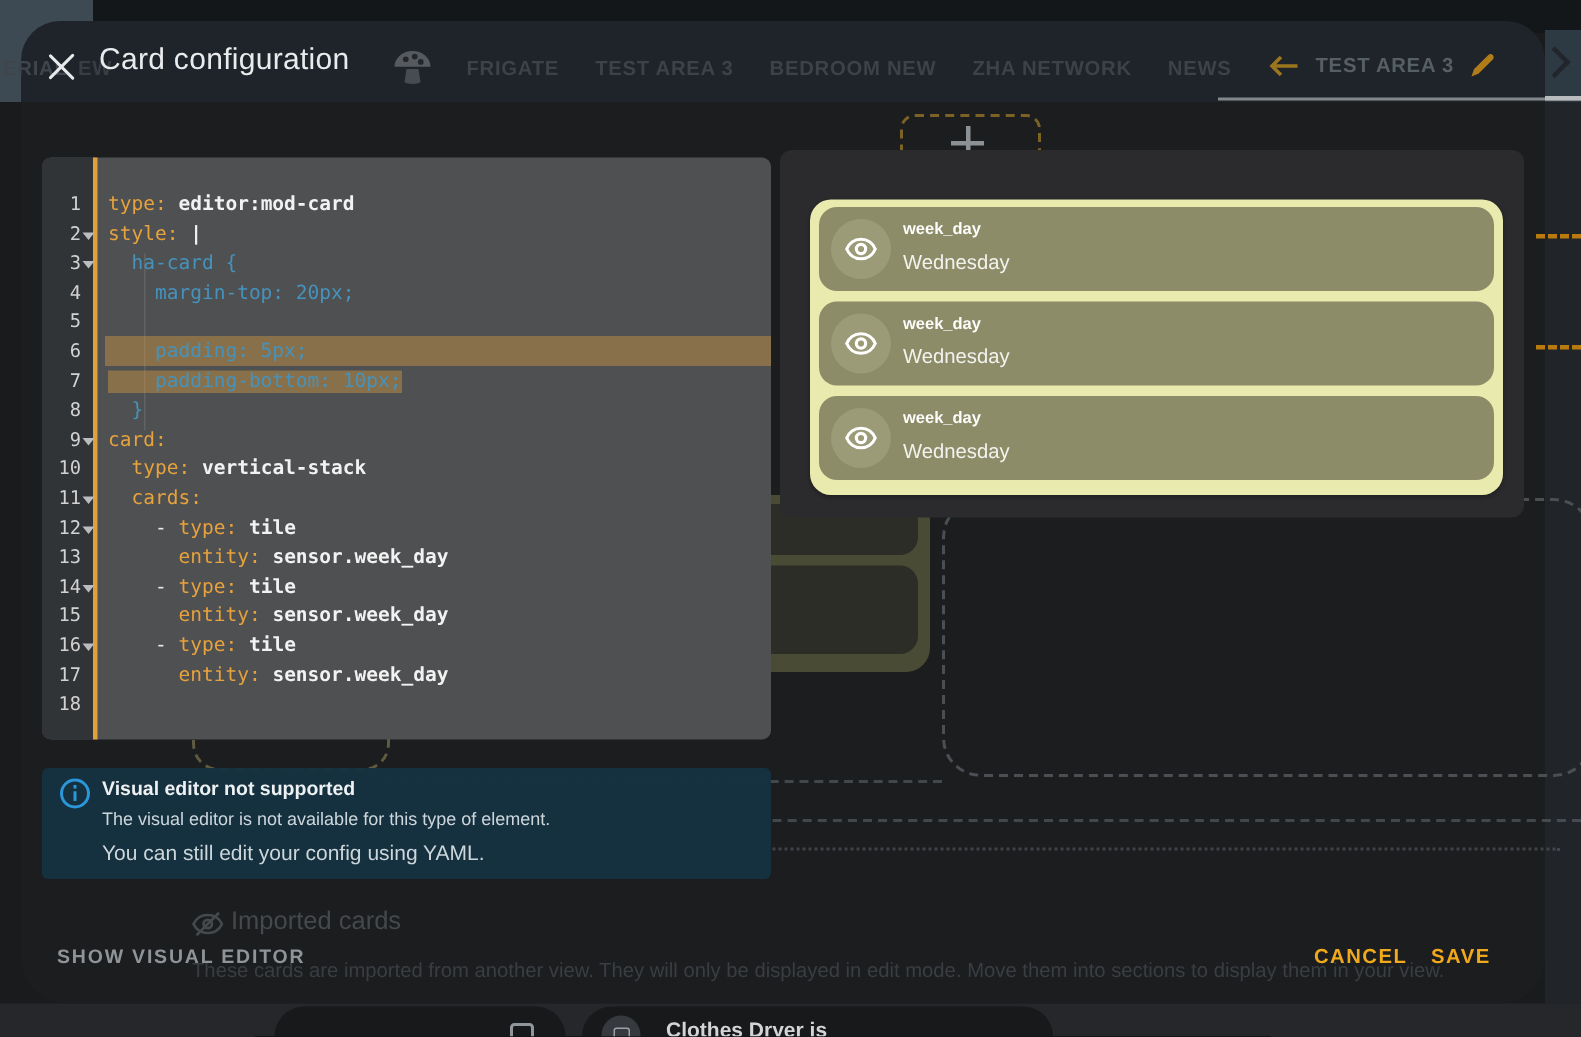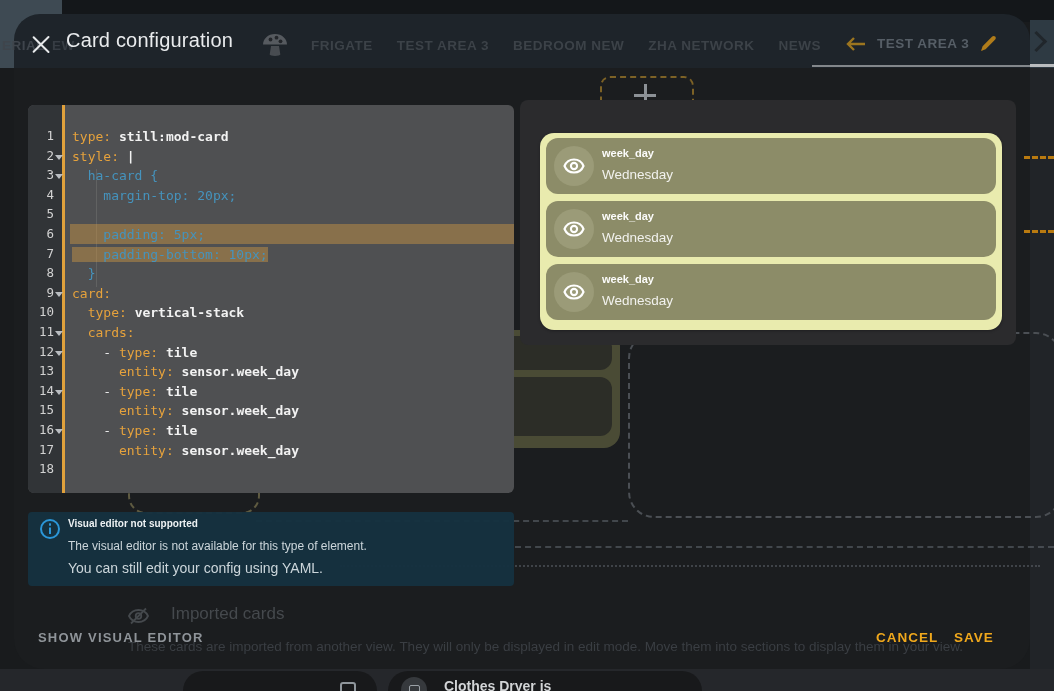--- a/index.html
+++ b/index.html
@@ -60,25 +60,25 @@
   #preview-panel{left:520px;top:100px;width:496px;height:245px;background:#2b2b2d;border-radius:8px;}
   #mod-card{position:absolute;left:20px;top:33px;width:462px;height:197px;background:#e9ebae;border-radius:14px;box-shadow:0 1px 3px rgba(0,0,0,.3);}
   .tile{position:absolute;left:6px;width:450px;height:56px;background:#8c8c68;border-radius:12px;}
   .tile-icon{position:absolute;left:8px;top:8px;width:40px;height:40px;border-radius:50%;background:#9b9b78;}
   .tile-icon svg{position:absolute;left:9px;top:9px;}
   .tile-name{position:absolute;left:56px;top:9px;font-size:11px;font-weight:bold;color:#fcfcfb;}
   .tile-state{position:absolute;left:56px;top:29px;font-size:13.5px;color:#f2f2ee;}
   
   #notice{left:28px;top:512px;width:486px;height:74px;background:rgba(21,49,64,.96);border-radius:4px;}
   #notice-icon{position:absolute;left:11px;top:6px;}
-  #notice-title{position:absolute;left:40px;top:6px;font-size:10px;font-weight:bold;color:#edf1f3;}
+  #notice-title{position:absolute;left:40px;top:6px;font-size:13px;font-weight:bold;color:#edf1f3;}
   #notice-line1{position:absolute;left:40px;top:27px;font-size:12px;color:#ccd6db;}
   #notice-line2{position:absolute;left:40px;top:48px;font-size:14px;color:#ccd6db;}
   
-  #imported-title{left:171px;top:604px;font-size:17px;color:#45494d;}
+  #imported-title{left:154px;top:604px;font-size:17px;color:#45494d;}
   #imported-desc{left:128px;top:639px;font-size:13.5px;color:#3a3e43;white-space:nowrap;}
   
   #show-visual-editor{left:38px;top:630px;font-size:13px;font-weight:600;letter-spacing:1.2px;color:#8f9499;cursor:pointer;}
   .amber-btn{top:630px;font-size:13.5px;font-weight:bold;letter-spacing:1px;color:#f0a81c;cursor:pointer;}
   
   .bcard{top:671px;height:20px;background:#18191b;border-radius:22px 22px 0 0;}
   #bcard1-icon{left:340px;top:682px;width:12px;height:12px;border:2px solid #8f969c;border-radius:3px;}
   #bcard2-avatar{left:401px;top:677px;width:26px;height:26px;border-radius:50%;background:#36393d;}
   #bcard2-avatar i{position:absolute;left:8px;top:8px;width:9px;height:9px;border:1.5px solid #9ba1a7;border-radius:2px;}
   #dryer-label{left:444px;top:678px;font-size:14px;font-weight:bold;color:#d2d4d6;}
@@ -148,21 +148,21 @@
   <div class="abs amber-dash" style="left:1024px;top:230px;width:30px;"></div>
   <div class="abs" id="dash-arc-olive"></div>
 
   <div class="abs" id="editor">
     <div class="abs" id="gutter"></div>
     <div class="abs" id="gutter-bar"></div>
     <div class="abs" id="indent-guide"></div>
     <div id="editor-lines">
         <div class="cl-row" style="top: 21px;">
           <span class="cl-num">1</span>
-          <span class="cl-code"><span class="tk-k">type:</span><span class="tk-p"> </span><span class="tk-v">still:mod-card</span></span>
+          <span class="cl-code"><span class="tk-k">type:</span><span class="tk-p"> </span><span class="tk-v">editor:mod-card</span></span>
         </div>
         <div class="cl-row" style="top: 40.6px;">
           <span class="cl-num">2</span>
           <span class="cl-fold"></span>
           <span class="cl-code"><span class="tk-k">style:</span><span class="tk-p"> </span><span class="tk-v">|</span></span>
         </div>
         <div class="cl-row" style="top: 60.2px;">
           <span class="cl-num">3</span>
           <span class="cl-fold"></span>
           <span class="cl-code"><span class="tk-s">  ha-card {</span></span>

